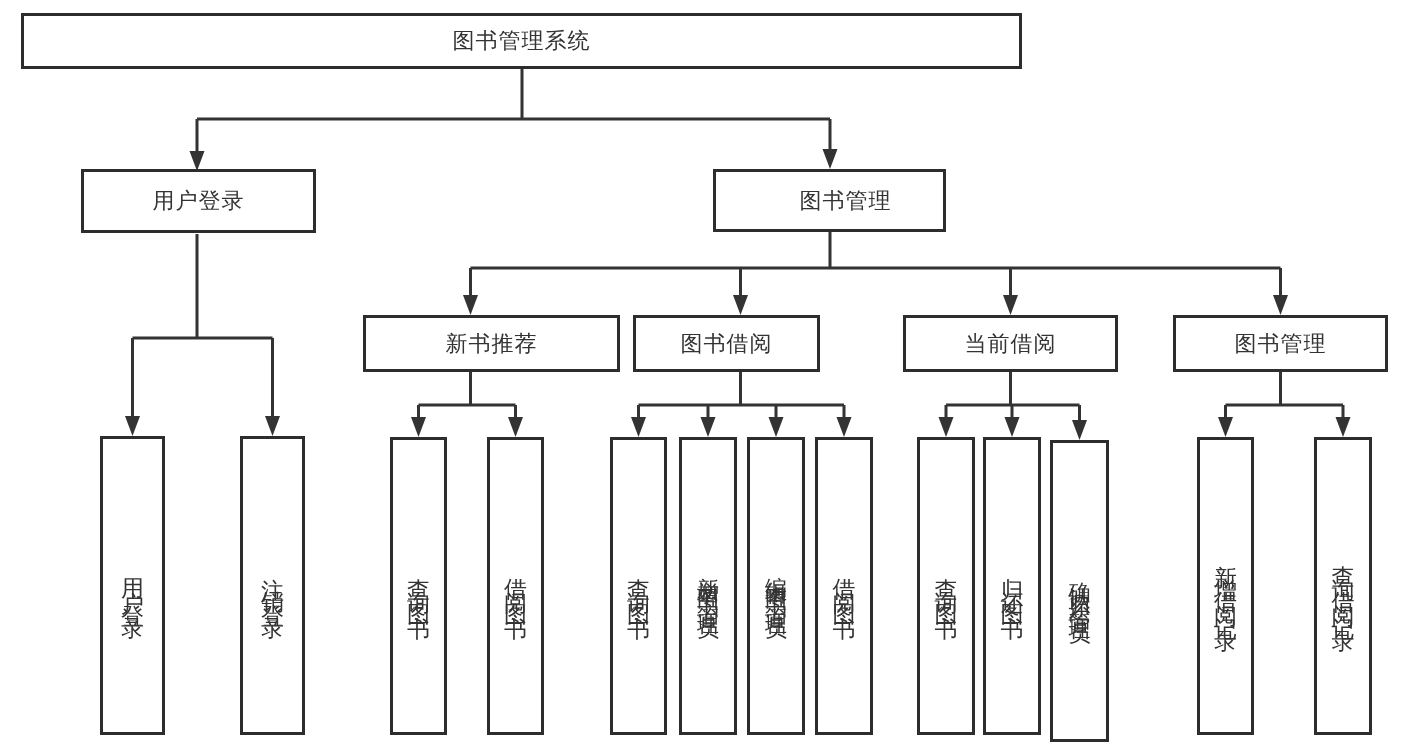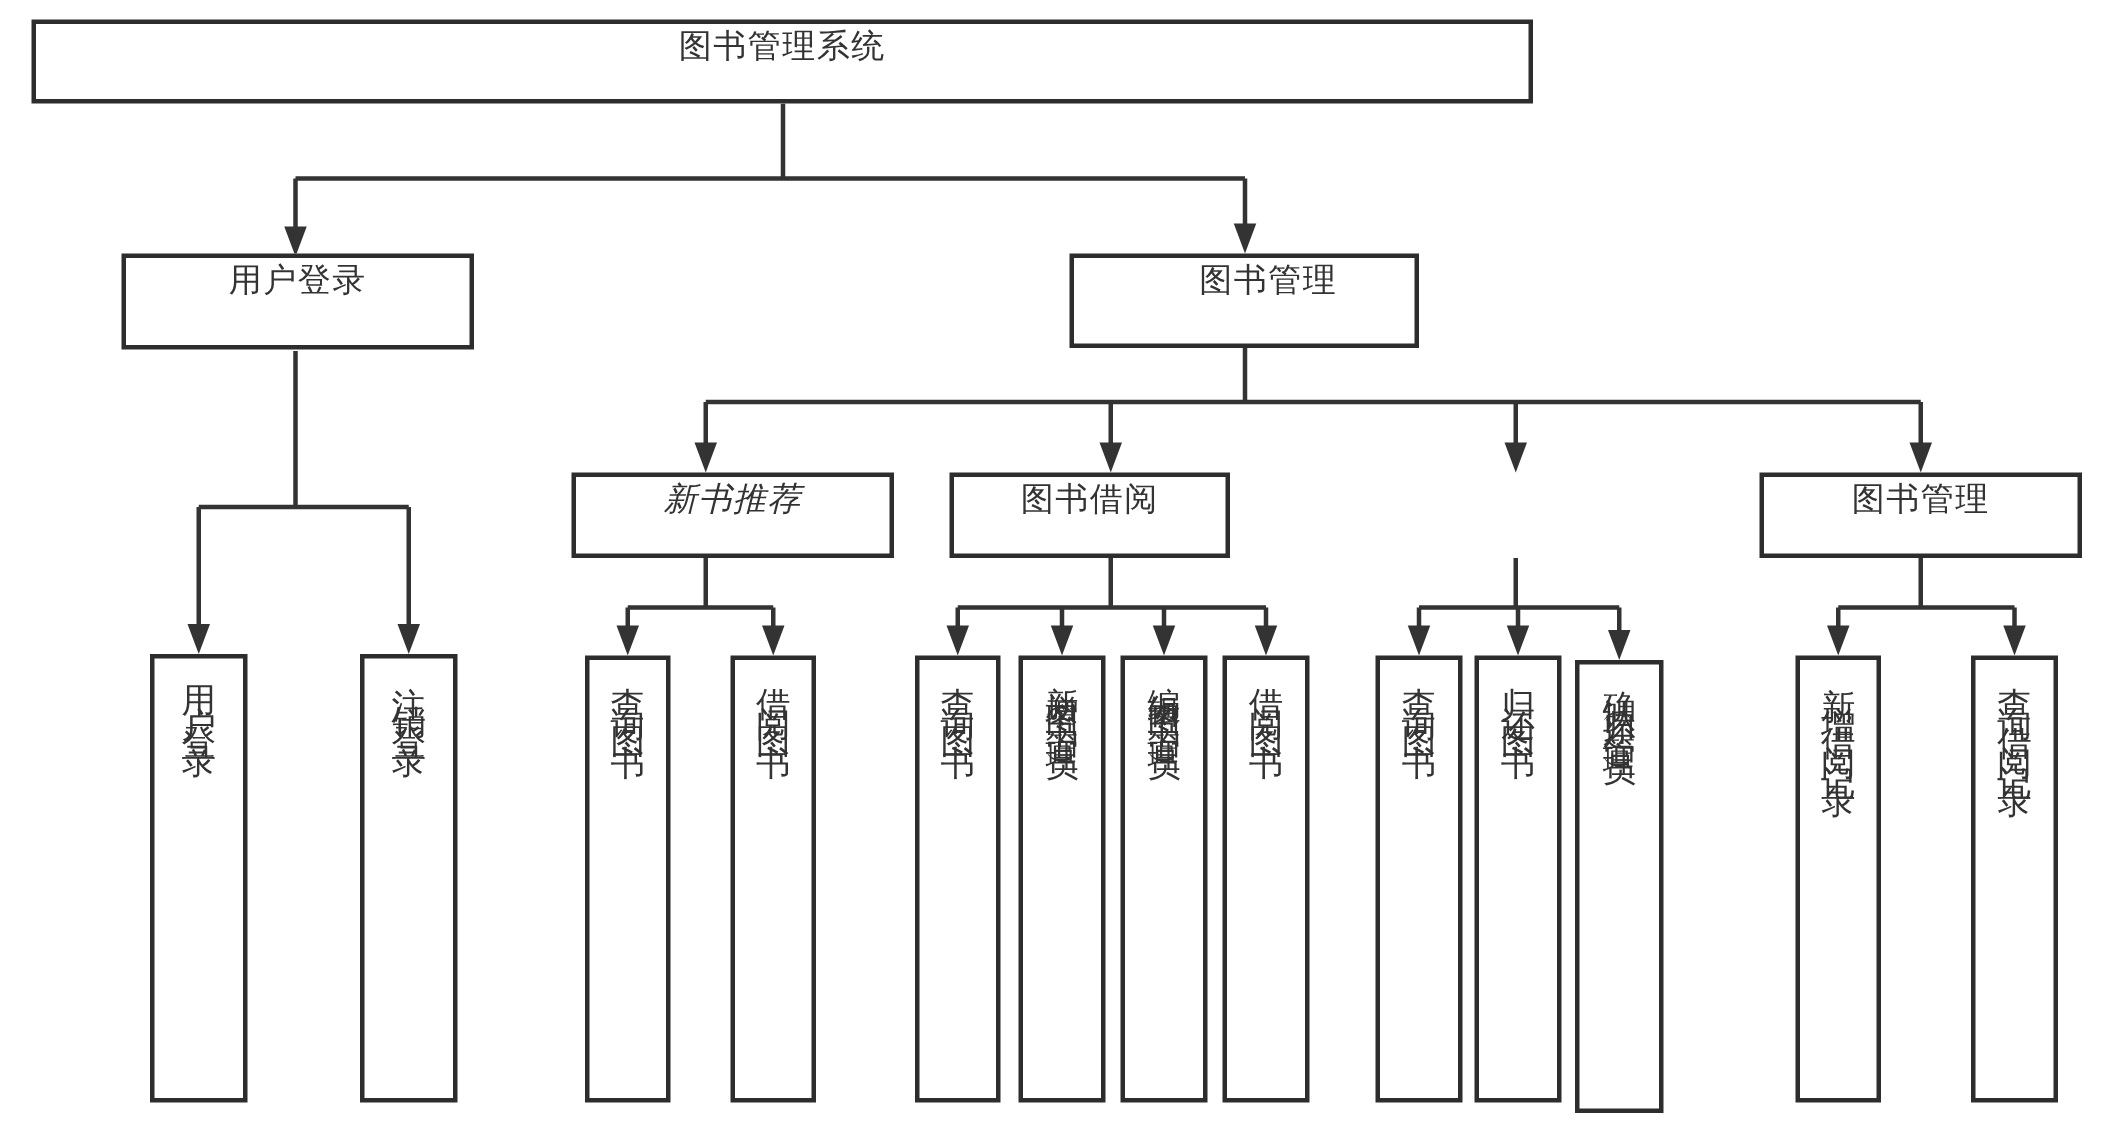--- a/index.html
+++ b/index.html
@@ -31,21 +31,21 @@
   .c-arrow {
     fill: var(--line, #333333);
     stroke: none;
   }
   .box {
     position: absolute;
     background: #ffffff;
     border: 3px solid var(--border, #2d2d2d);
     box-sizing: border-box;
     display: flex;
-    align-items: flex-start;
+    align-items: center;
     justify-content: center;
     z-index: 2;
   }
   .hbox span {
     font-size: 22px;
     letter-spacing: 1px;
     white-space: nowrap;
   }
   .leaf span {
     writing-mode: vertical-rl;
@@ -115,25 +115,28 @@
     <span>图书管理系统</span>
   </div>
 
   <div class="box hbox" style="left:81px; top:169px; width:235px; height:64px;">
     <span>用户登录</span>
   </div>
   <div class="box hbox" style="left:713px; top:169px; width:233px; height:63px;padding-left:32px;">
     <span>图书管理</span>
   </div>
 
-  <div class="box hbox" style="left:381px; top:315px; width:215px; height:57px;font-style:italic;">
+  <div class="box hbox" style="left:363px; top:315px; width:257px; height:57px;">
     <span>新书推荐</span>
   </div>
   <div class="box hbox" style="left:633px; top:315px; width:187px; height:57px;">
     <span>图书借阅</span>
+  </div>
+  <div class="box hbox" style="left:903px; top:315px; width:215px; height:57px;">
+    <span>当前借阅</span>
   </div>
   <div class="box hbox" style="left:1173px; top:315px; width:215px; height:57px;">
     <span>图书管理</span>
   </div>
 
   <div class="box leaf" style="left:100px; top:436px; width:65px; height:299px;">
     <span>用户登录</span>
   </div>
   <div class="box leaf" style="left:240px; top:436px; width:65px; height:299px;">
     <span>注销登录</span>

